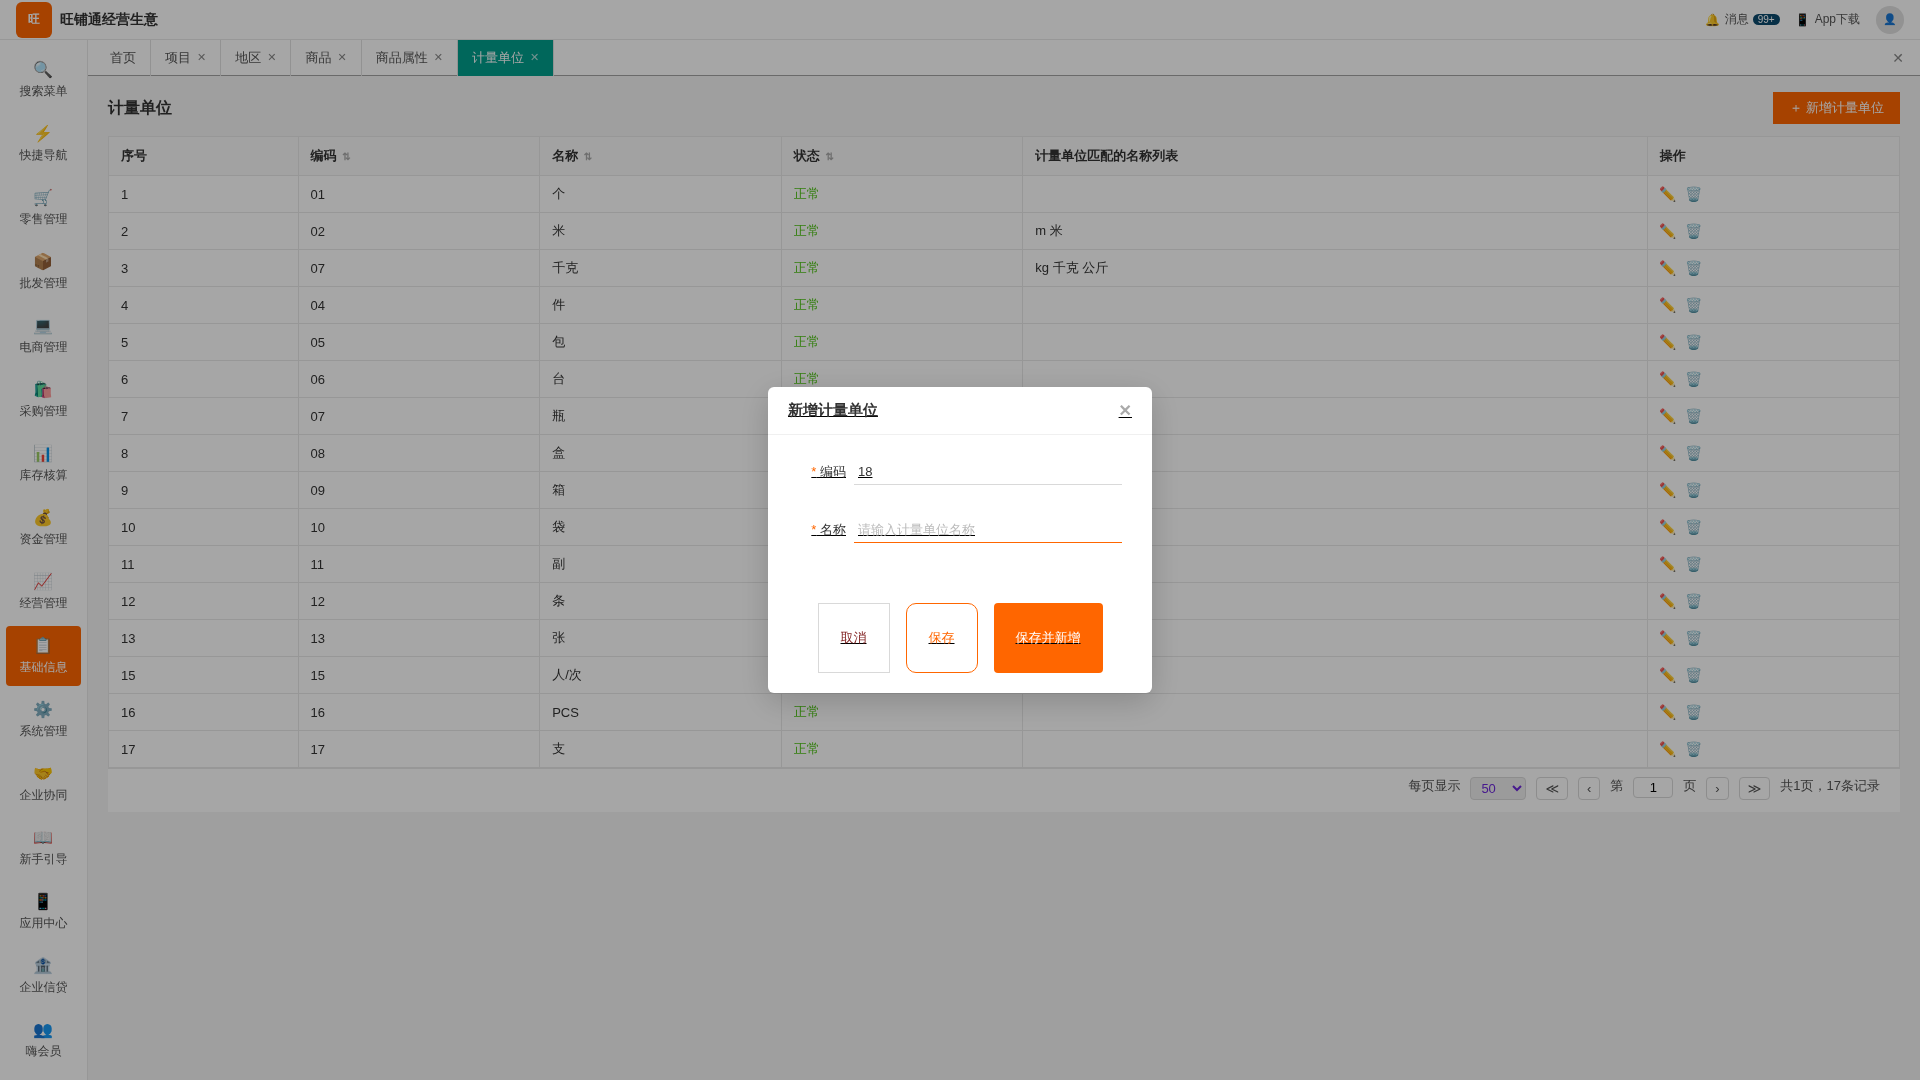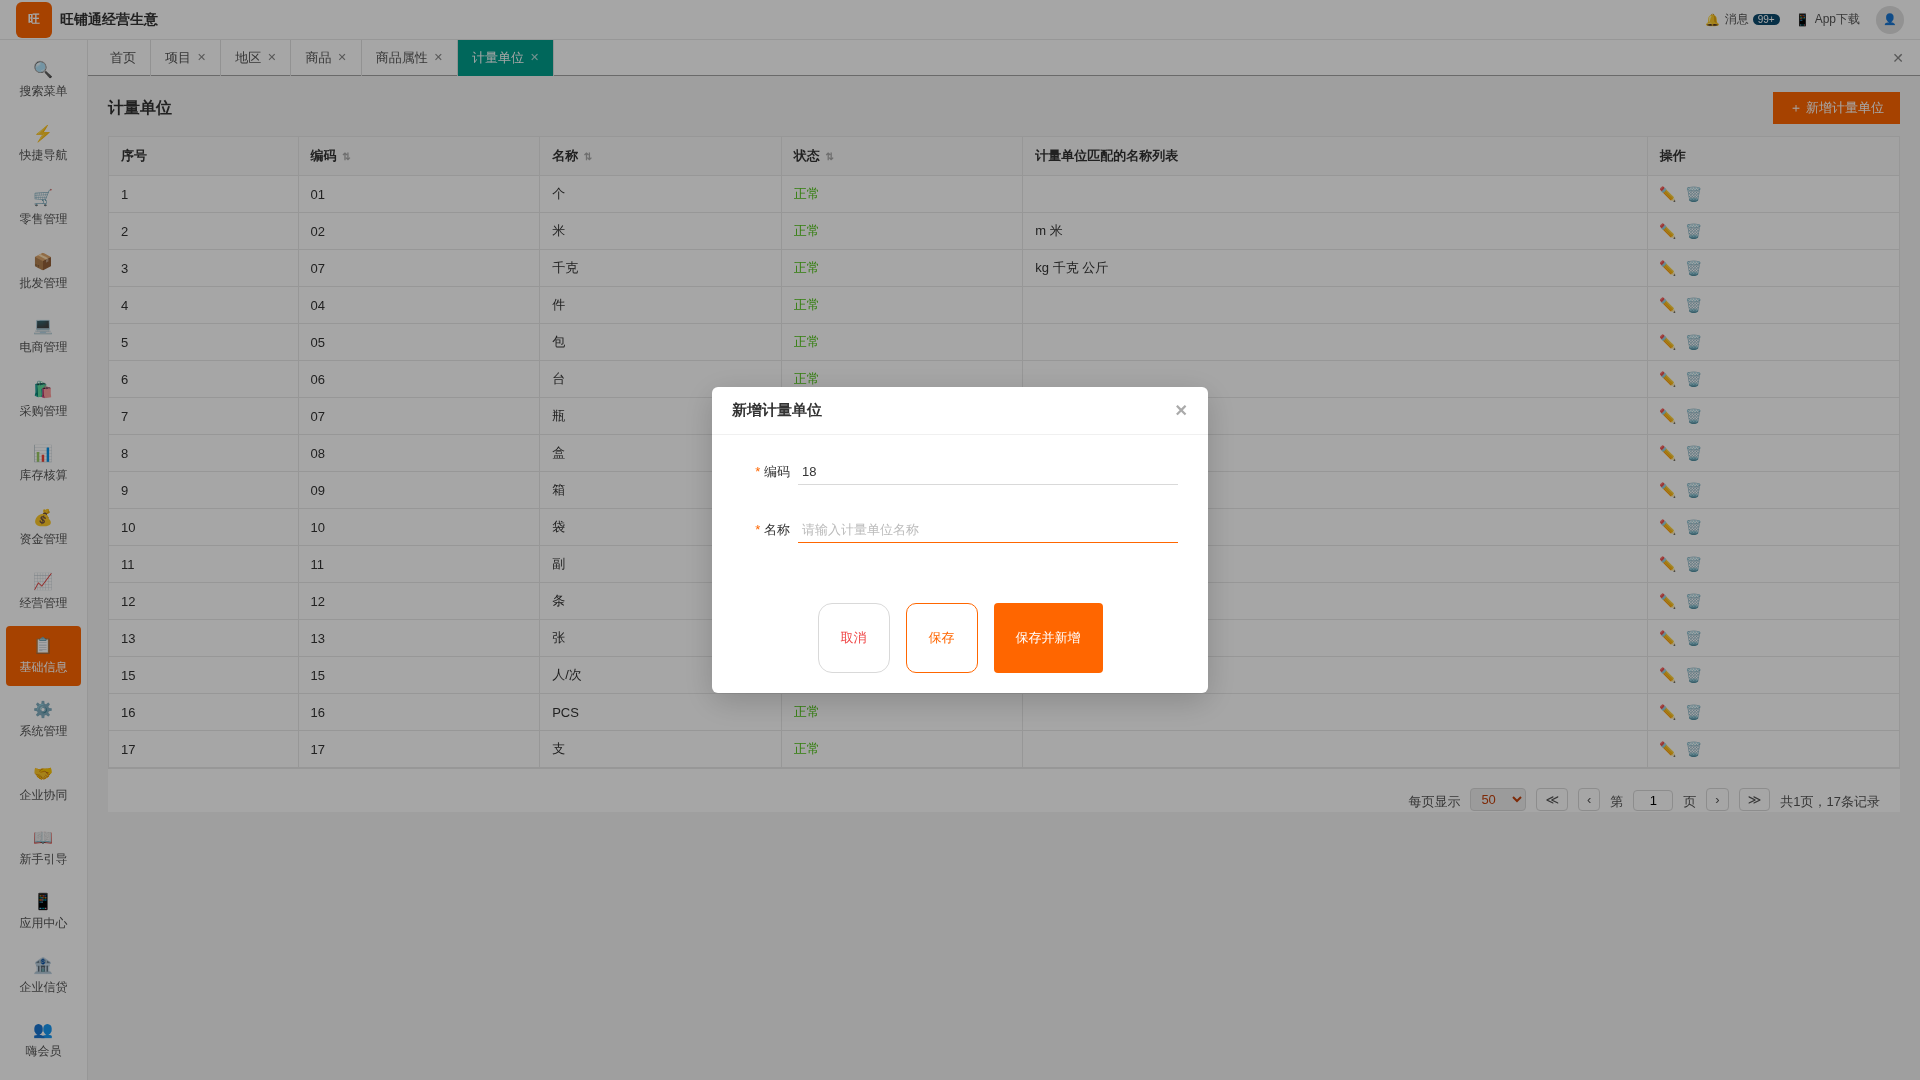--- a/index.html
+++ b/index.html
@@ -211,33 +211,33 @@
       cursor: pointer;
       font-size: 14px;
     }
 
     
     .pagination-bar {
       height: 44px;
       background: #fff;
       border-top: 1px solid #e8e8e8;
       display: flex;
-      align-items: flex-end;
+      align-items: flex-start;
       justify-content: flex-end;
-      padding: 1px 20px;
+      padding: 8px 20px;
       gap: 10px;
       font-size: 13px;
       color: #555;
     }
     .page-size-select {
       border: 1px solid #d9d9d9;
       border-radius: 4px;
       padding: 2px 6px;
       font-size: 13px;
-      color: #c2410c;
+      color: #6d28d9;
     }
     .page-nav-btn {
       border: 1px solid #d9d9d9;
       background: #fff;
       padding: 3px 8px;
       border-radius: 4px;
       cursor: pointer;
       color: #555;
       font-size: 13px;
     }
@@ -257,23 +257,24 @@
       top: 0; left: 0; right: 0; bottom: 0;
       background: rgba(0,0,0,0.35);
       display: flex;
       align-items: center;
       justify-content: center;
       z-index: 1000;
     }
     .modal-box {
       background: #fff;
       border-radius: 6px;
-      width: 496px;
+      width: 384px;
       padding: 0;
       box-shadow: 0 8px 32px rgba(0,0,0,0.18);
+      text-decoration: underline;
     }
     .modal-header {
       padding: 14px 20px;
       border-bottom: 1px solid #f0f0f0;
       font-size: 15px;
       font-weight: bold;
       color: #333;
       display: flex;
       justify-content: space-between;
       align-items: center;
@@ -313,23 +314,23 @@
     .form-input::placeholder { color: #bbb; }
     .modal-footer {
       display: flex;
       justify-content: center;
       gap: 16px;
       padding: 12px 20px 20px;
     }
     .btn-cancel {
       border: 1px solid #d9d9d9;
       background: #fff;
-      color: #ef4444;
+      color: #7f1d1d;
       padding: 13px 22px;
-      border-radius: 14px;
+      border-radius: 0;
       cursor: pointer;
       font-size: 13px;
     }
     .btn-save {
       border: 1px solid #f60;
       background: #fff;
       color: #f60;
       padding: 25px 22px;
       border-radius: 10px;
       cursor: pointer;

